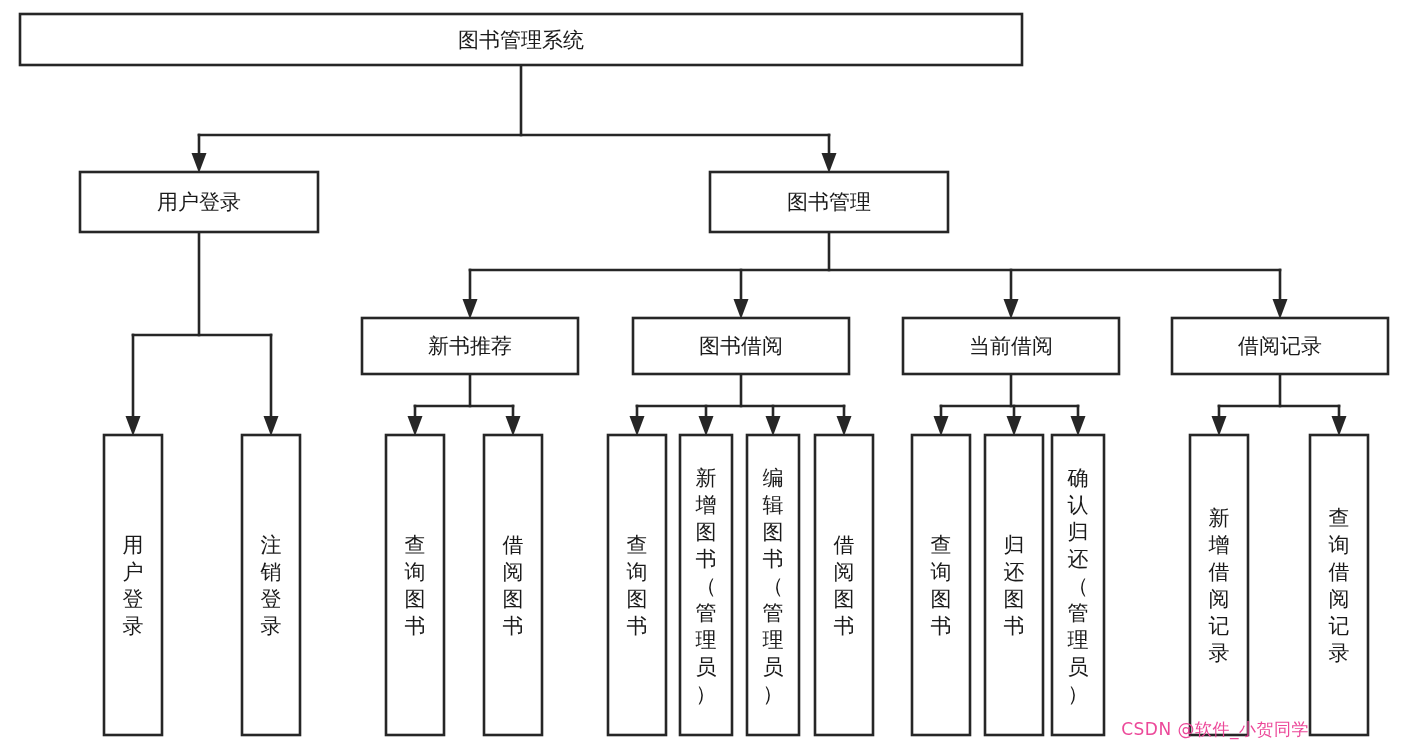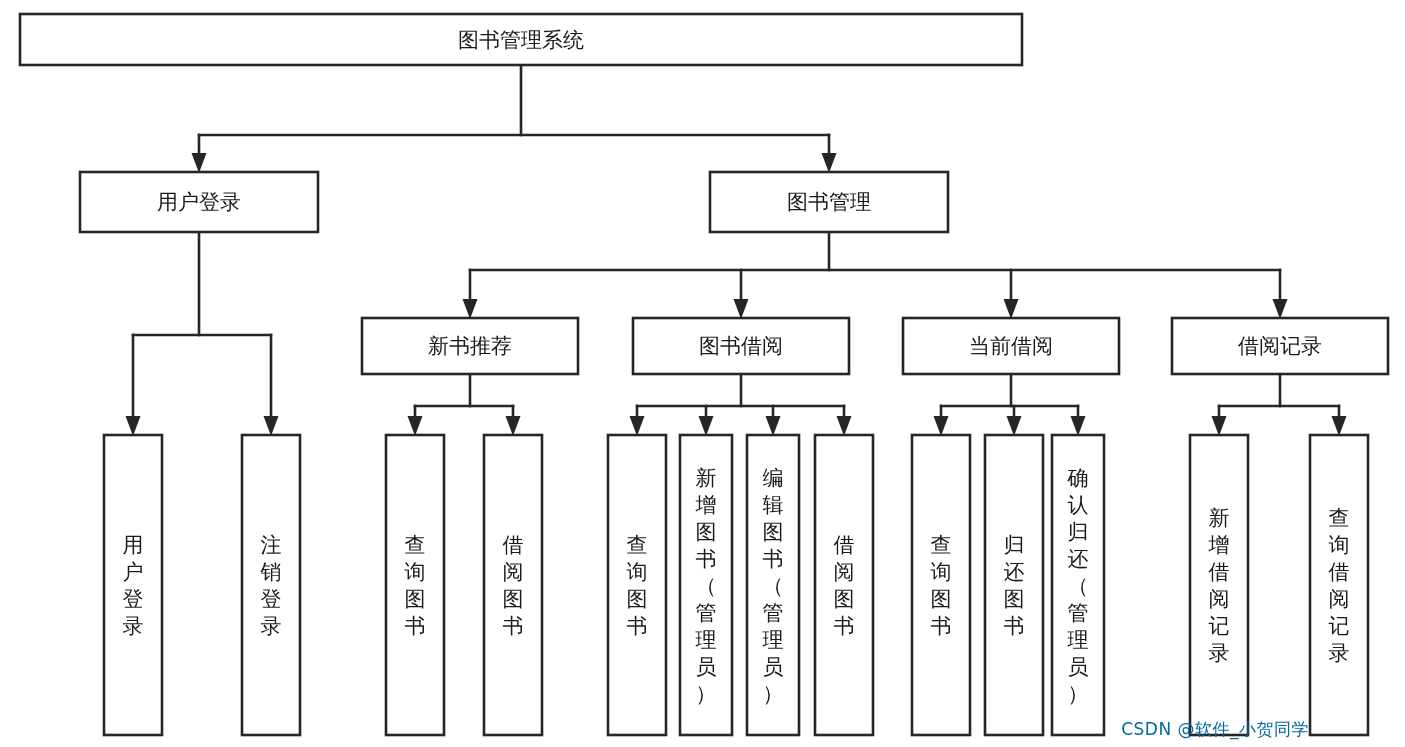--- a/index.html
+++ b/index.html
@@ -49,21 +49,21 @@
     font-size: 21px;
     fill: #1a1a1a;
     text-anchor: middle;
   }
   .watermark {
     position: absolute;
     right: 14px;
     bottom: 6px;
     font-family: "DejaVu Sans", "Liberation Sans", sans-serif;
     font-size: 17px;
-    color: #0369a1;
+    color: #ec4899;
     letter-spacing: 0.5px;
     white-space: nowrap;
     user-select: none;
   }
 </style>
 </head>
 <body>
 
 <div id="diagram-root">
   <svg id="diagram-svg" width="1405" height="747" viewBox="0 0 1405 747" xmlns="http://www.w3.org/2000/svg">

